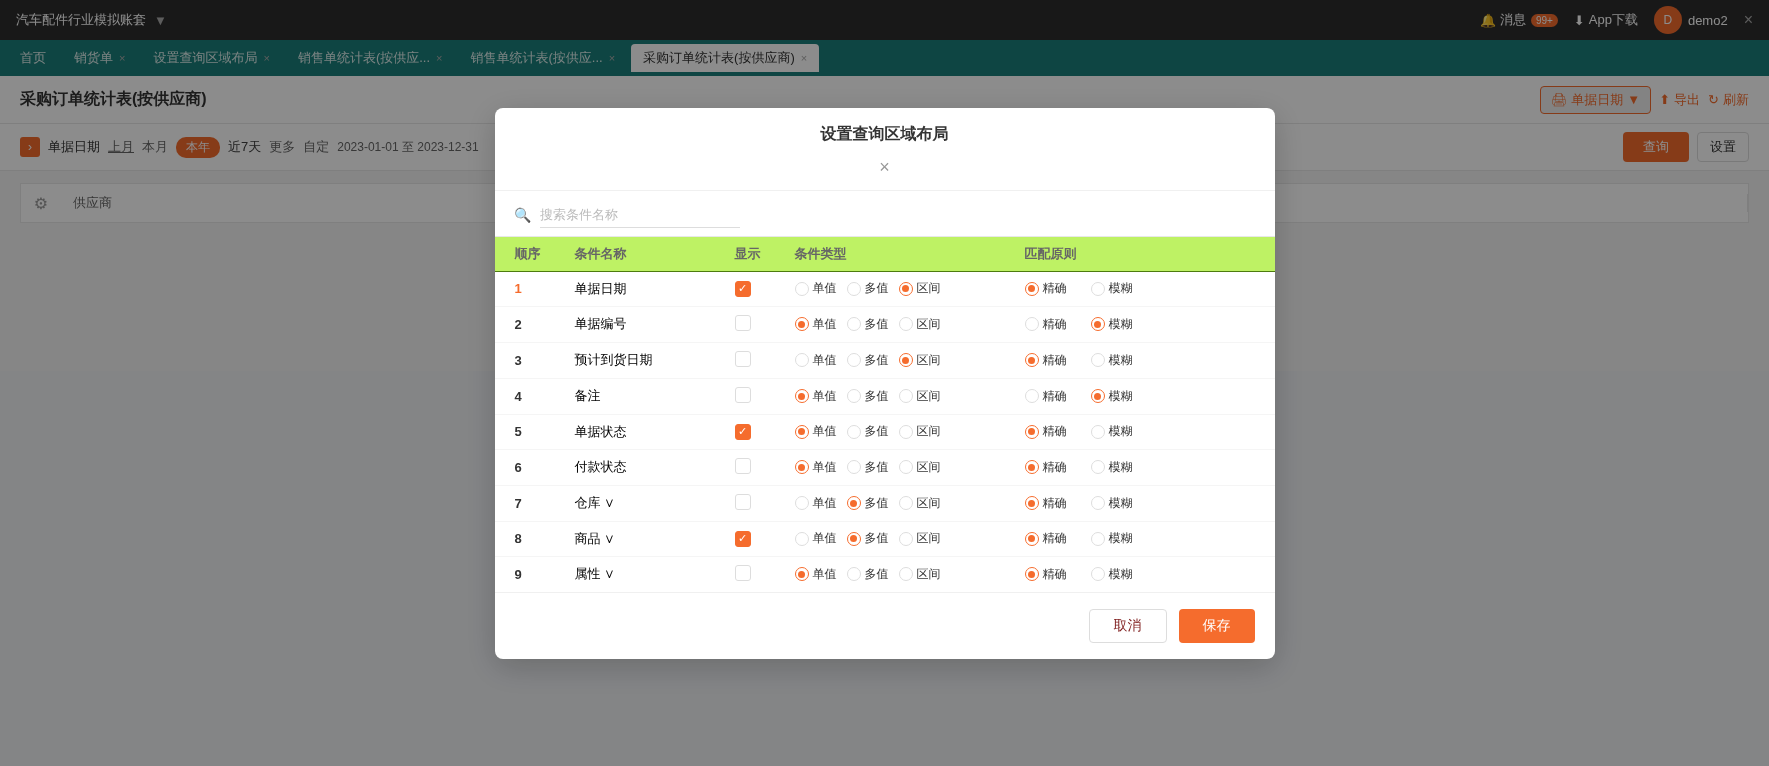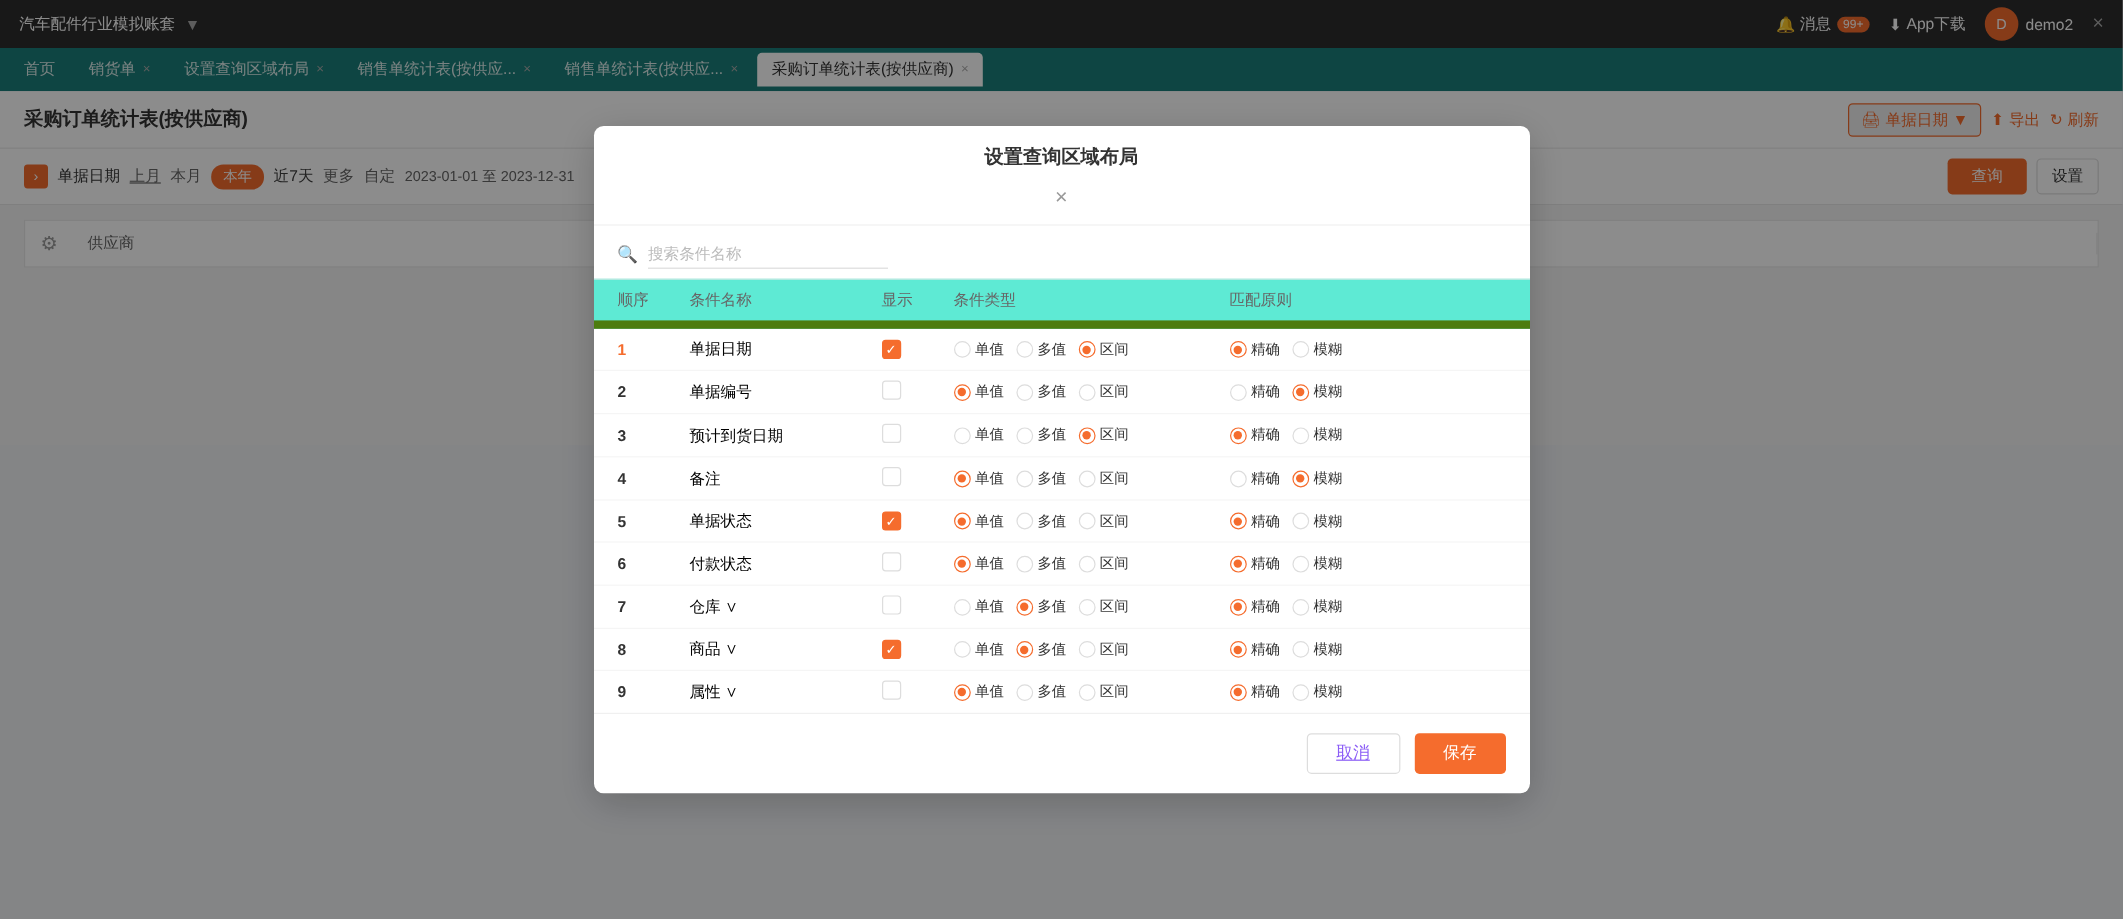--- a/index.html
+++ b/index.html
@@ -291,40 +291,41 @@
       font-size: 14px;
     }
     .dialog-search-input {
       border: none;
       border-bottom: 1px solid #ddd;
       outline: none;
       font-size: 13px;
       padding: 4px 0;
       width: 200px;
       color: #15803d;
+      font-family: Liberation Serif, serif;
     }
     .dialog-search-input::placeholder { color: #bbb; }
 
     
     .dialog-table {
       flex: 1;
       overflow: hidden;
       display: flex;
       flex-direction: column;
     }
     .dt-header {
       display: grid;
       grid-template-columns: 60px 160px 60px 1fr 1fr;
-      background: #5eead4;
+      background: #bef264;
       border-top: 1px solid #e8e8e8;
-      border-bottom: 7px solid #4d7c0f;
+      border-bottom: 1px solid #4d7c0f;
       padding: 8px 20px;
       font-size: 13px;
       color: #666;
-      font-weight: normal;
+      font-weight: bold;
     }
     .dt-body {
       overflow-y: auto;
       flex: 1;
       max-height: 320px;
     }
     .dt-row {
       display: grid;
       grid-template-columns: 60px 160px 60px 1fr 1fr;
       padding: 8px 20px;
@@ -386,41 +387,40 @@
       content: '';
       width: 7px;
       height: 7px;
       border-radius: 50%;
       background: #f56c2d;
     }
 
     
     .match-group {
       display: flex;
-      gap: 10px;
+      gap: 24px;
       align-items: center;
     }
 
     
     .dialog-footer {
       padding: 16px 20px;
       display: flex;
       justify-content: flex-end;
       gap: 12px;
       border-top: 1px solid #f0f0f0;
     }
     .btn-cancel {
       padding: 7px 24px;
       border: 1px solid #ddd;
       background: #fff;
       border-radius: 4px;
       cursor: pointer;
       font-size: 14px;
-      color: #8b5cf6;
-      text-decoration: underline;
+      color: #7f1d1d;
     }
     .btn-save {
       padding: 7px 24px;
       border: none;
       background: #f56c2d;
       color: #fff;
       border-radius: 4px;
       cursor: pointer;
       font-size: 14px;
     }

